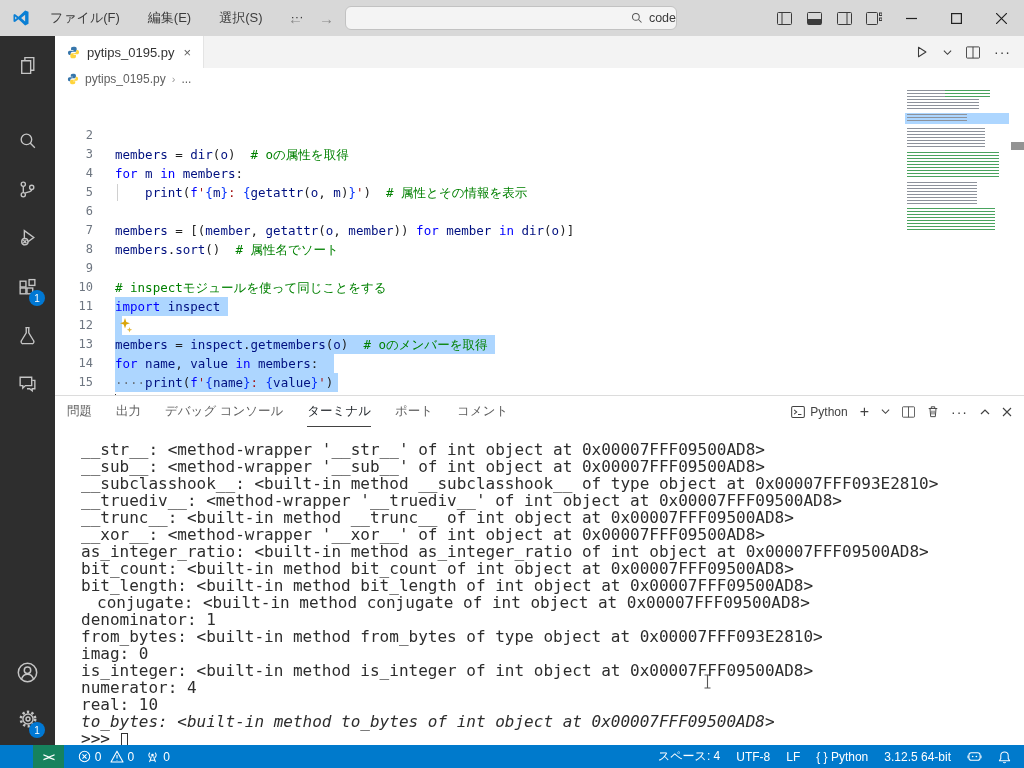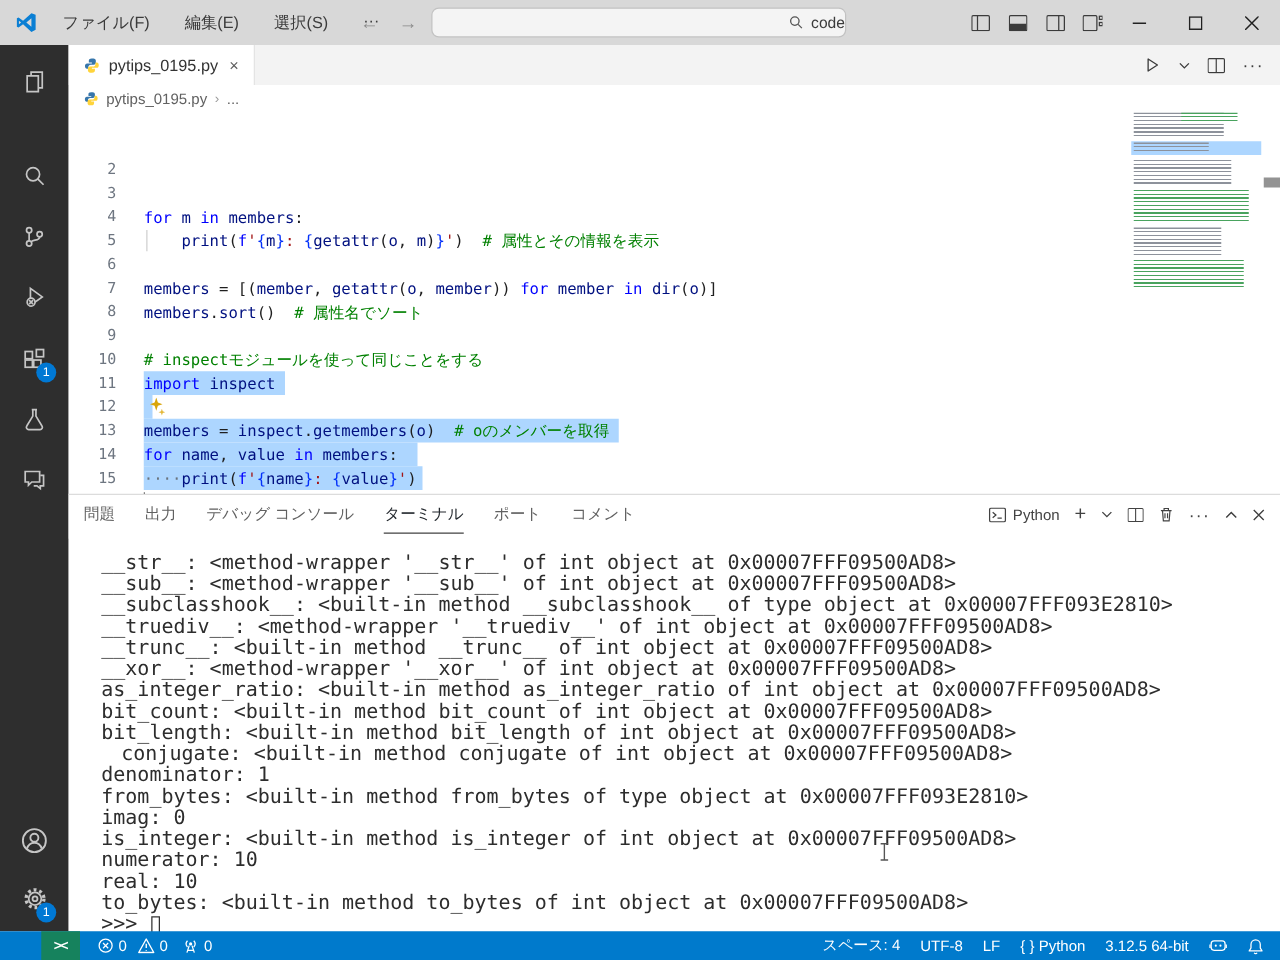--- a/index.html
+++ b/index.html
@@ -245,21 +245,21 @@
         <path fill="#ffd43b" d="M8.1 15c2.3 0 2.9-1 2.9-2.2V11h-3v-.8h4.7c1.3 0 2.1-1.1 2.1-2.6 0-1.5-.7-2.7-2-2.7h-1.3v1.7c0 1.3-1.1 2.3-2.4 2.3h-3c-1.1 0-2 .9-2 2v1.9C4.1 14 5.1 15 6.4 15z"></path>
       </svg>
     <span>pytips_0195.py</span>
     <span class="bc-sep">›</span>
     <span>...</span>
   </div>
 
   <div class="code-area">
     <div id="code-lines">
         <div class="code-line" style="top: 36px;"><span class="gutter-num">2</span><span class="line-content"></span></div>
-        <div class="code-line" style="top: 55px;"><span class="gutter-num">3</span></div>
+        <div class="code-line" style="top: 55px;"><span class="gutter-num">3</span><span class="line-content"><span class="tk-v">members</span><span class="tk-p"> = </span><span class="tk-f">dir</span><span class="tk-p">(</span><span class="tk-v">o</span><span class="tk-p">)</span><span class="tk-c">  # oの属性を取得</span></span></div>
         <div class="code-line" style="top: 74px;"><span class="gutter-num">4</span><span class="line-content"><span class="tk-k">for</span><span class="tk-p"> </span><span class="tk-v">m</span><span class="tk-p"> </span><span class="tk-k">in</span><span class="tk-p"> </span><span class="tk-v">members</span><span class="tk-p">:</span></span></div>
         <div class="code-line" style="top: 93px;"><span class="gutter-num">5</span><span class="guide"></span><span class="line-content"><span class="tk-p">    </span><span class="tk-f">print</span><span class="tk-p">(</span><span class="tk-k">f</span><span class="tk-s">'</span><span class="tk-b">{</span><span class="tk-v">m</span><span class="tk-b">}</span><span class="tk-s">: </span><span class="tk-b">{</span><span class="tk-f">getattr</span><span class="tk-p">(</span><span class="tk-v">o</span><span class="tk-p">, </span><span class="tk-v">m</span><span class="tk-p">)</span><span class="tk-b">}</span><span class="tk-s">'</span><span class="tk-p">)</span><span class="tk-c">  # 属性とその情報を表示</span></span></div>
         <div class="code-line" style="top: 112px;"><span class="gutter-num">6</span><span class="line-content"></span></div>
         <div class="code-line" style="top: 131px;"><span class="gutter-num">7</span><span class="line-content"><span class="tk-v">members</span><span class="tk-p"> = </span><span class="tk-p">[(</span><span class="tk-v">member</span><span class="tk-p">, </span><span class="tk-f">getattr</span><span class="tk-p">(</span><span class="tk-v">o</span><span class="tk-p">, </span><span class="tk-v">member</span><span class="tk-p">))</span><span class="tk-p"> </span><span class="tk-k">for</span><span class="tk-p"> </span><span class="tk-v">member</span><span class="tk-p"> </span><span class="tk-k">in</span><span class="tk-p"> </span><span class="tk-f">dir</span><span class="tk-p">(</span><span class="tk-v">o</span><span class="tk-p">)]</span></span></div>
         <div class="code-line" style="top: 150px;"><span class="gutter-num">8</span><span class="line-content"><span class="tk-v">members</span><span class="tk-p">.</span><span class="tk-f">sort</span><span class="tk-p">()</span><span class="tk-c">  # 属性名でソート</span></span></div>
         <div class="code-line" style="top: 169px;"><span class="gutter-num">9</span><span class="line-content"></span></div>
         <div class="code-line" style="top: 188px;"><span class="gutter-num">10</span><span class="line-content"><span class="tk-c"># inspectモジュールを使って同じことをする</span></span></div>
         <div class="code-line" style="top: 207px;"><span class="gutter-num">11</span><span class="line-content selbg" style="padding-right: 8px;"><span class="tk-k">import</span><span class="tk-p"> </span><span class="tk-v">inspect</span></span></div>
         <div class="code-line" style="top: 226px;"><span class="gutter-num">12</span><span class="sel-sliver"></span><span class="sparkle"><svg width="14" height="15" viewBox="0 0 14 15">
               <path fill="#d9a50a" d="M6 0l1.3 4L11 5.3 7.3 6.6 6 10.6 4.7 6.6 1 5.3l3.7-1.3z"></path>
@@ -341,23 +341,23 @@
         <div class="term-line" style="top: 82px;">__trunc__: &lt;built-in method __trunc__ of int object at 0x00007FFF09500AD8&gt;</div>
         <div class="term-line" style="top: 99px;">__xor__: &lt;method-wrapper '__xor__' of int object at 0x00007FFF09500AD8&gt;</div>
         <div class="term-line" style="top: 116px;">as_integer_ratio: &lt;built-in method as_integer_ratio of int object at 0x00007FFF09500AD8&gt;</div>
         <div class="term-line" style="top: 133px;">bit_count: &lt;built-in method bit_count of int object at 0x00007FFF09500AD8&gt;</div>
         <div class="term-line" style="top: 150px;">bit_length: &lt;built-in method bit_length of int object at 0x00007FFF09500AD8&gt;</div>
         <div class="term-line" style="top: 167px; margin-left: 16px;">conjugate: &lt;built-in method conjugate of int object at 0x00007FFF09500AD8&gt;</div>
         <div class="term-line" style="top: 184px;">denominator: 1</div>
         <div class="term-line" style="top: 201px;">from_bytes: &lt;built-in method from_bytes of type object at 0x00007FFF093E2810&gt;</div>
         <div class="term-line" style="top: 218px;">imag: 0</div>
         <div class="term-line" style="top: 235px;">is_integer: &lt;built-in method is_integer of int object at 0x00007FFF09500AD8&gt;</div>
-        <div class="term-line" style="top: 252px;">numerator: 10</div>
+        <div class="term-line" style="top: 252px;">numerator: 4</div>
         <div class="term-line" style="top: 269px;">real: 10</div>
-        <div class="term-line" style="top: 286px;">to_bytes: &lt;built-in method to_bytes of int object at 0x00007FFF09500AD8&gt;</div>
+        <div class="term-line" style="top: 286px; font-style: italic;">to_bytes: &lt;built-in method to_bytes of int object at 0x00007FFF09500AD8&gt;</div>
       </div>
     <div class="term-line" style="top:303px"><span>&gt;&gt;&gt; </span><span class="term-cursor"></span></div>
     <svg class="ibeam" width="9" height="15" viewBox="0 0 9 15" stroke="#555" stroke-width="1.1" fill="none">
         <path d="M1.5 1h6M4.5 1v13M1.5 14h6"></path>
       </svg>
   </div>
 </div>
 
 <div class="statusbar">
   <div class="sb-left">

